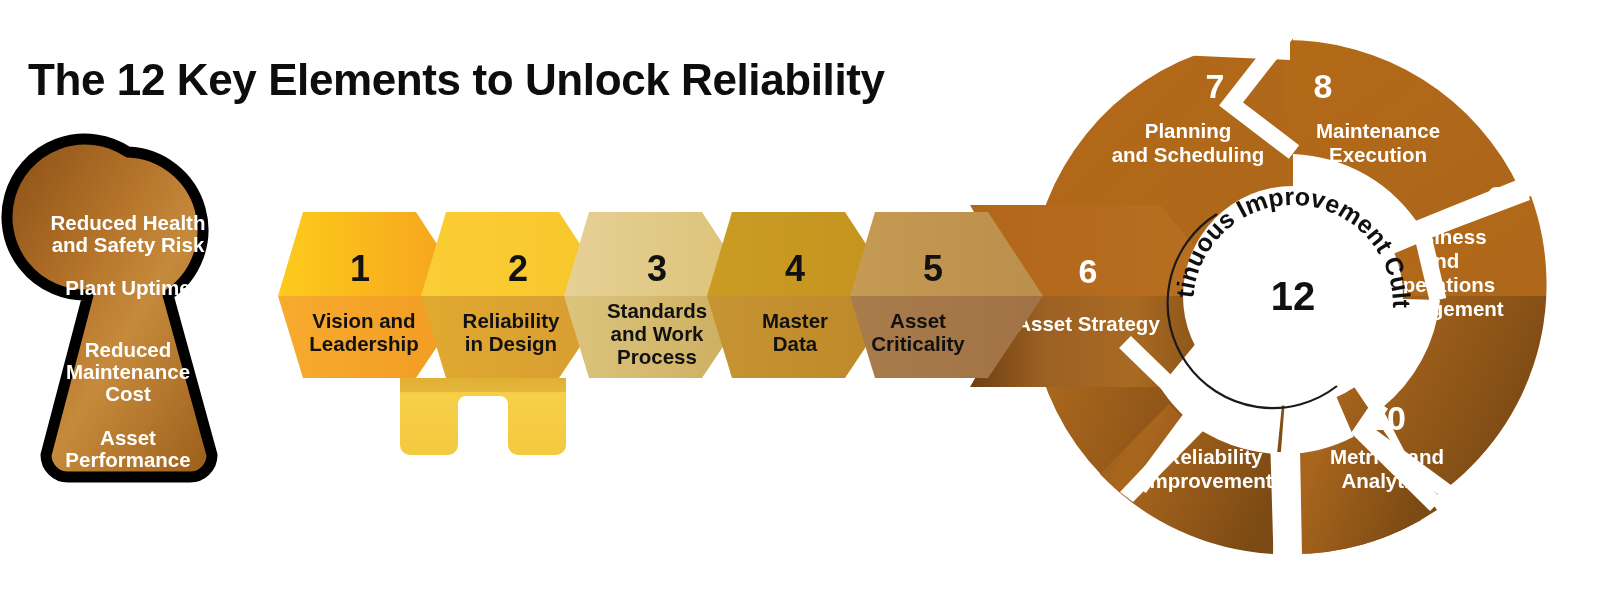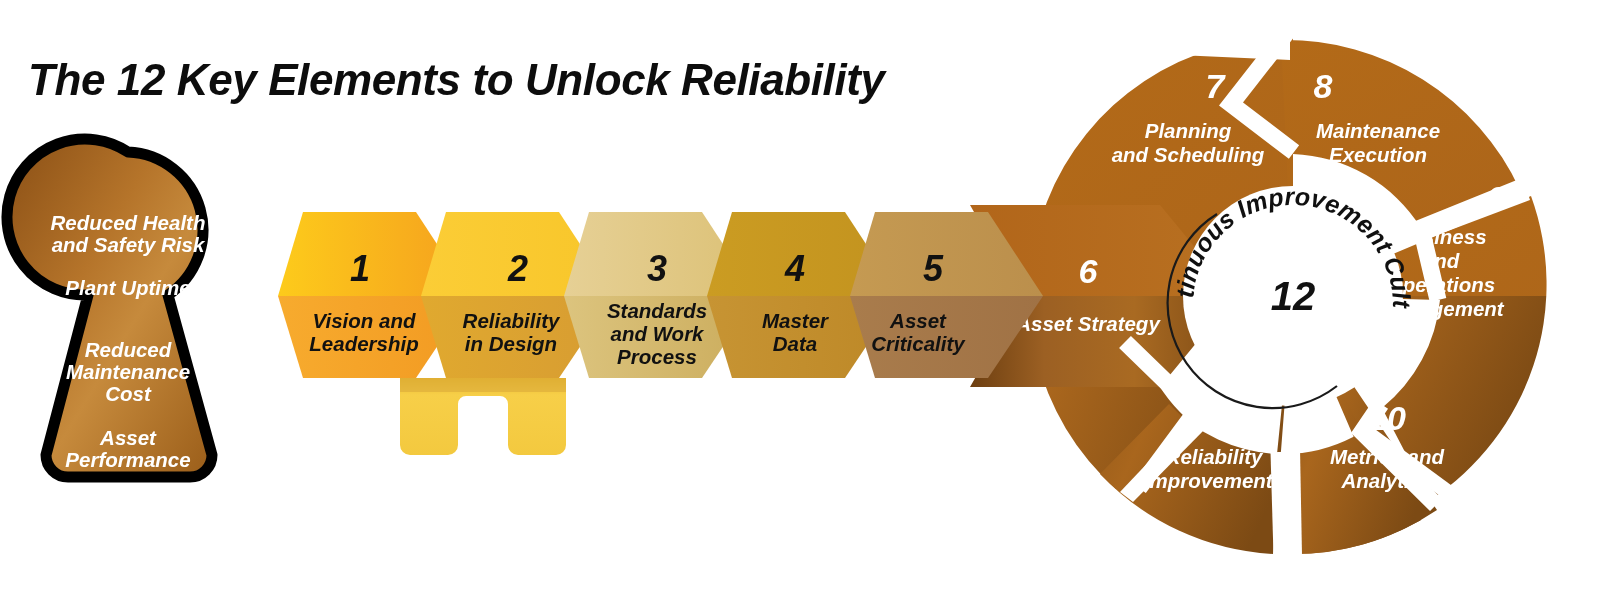--- a/index.html
+++ b/index.html
@@ -1,18 +1,18 @@
 <!DOCTYPE html>
 <html><head>
 <meta charset="utf-8">
 <style>
   html,body{margin:0;padding:0;background:#ffffff;}
   body{width:1600px;height:600px;overflow:hidden;
        font-family:"Liberation Sans","DejaVu Sans",sans-serif;}
-  #stage{position:relative;width:1600px;height:440px;background:#fff;font-style:italic;}
+  #stage{position:relative;width:1600px;height:440px;background:#fff;}
   #stage svg{position:absolute;left:0;top:0;}
   .ttl{font-weight:bold;font-size:44px;fill:#0d0d0d;letter-spacing:-0.4px;}
   .num-dark{font-weight:bold;font-size:36px;fill:#111111;}
   .num-light{font-weight:bold;font-size:34px;fill:#ffffff;}
   .num-big{font-weight:bold;font-size:40px;fill:#111111;}
   .lbl-dark{font-weight:bold;font-size:20.5px;fill:#111111;}
   .lbl-light{font-weight:bold;font-size:20.5px;fill:#ffffff;}
   .key-txt{font-weight:bold;font-size:20.5px;fill:#ffffff;}
   .curv{font-weight:bold;font-size:25px;fill:#101010;}
   text{paint-order:stroke;}

